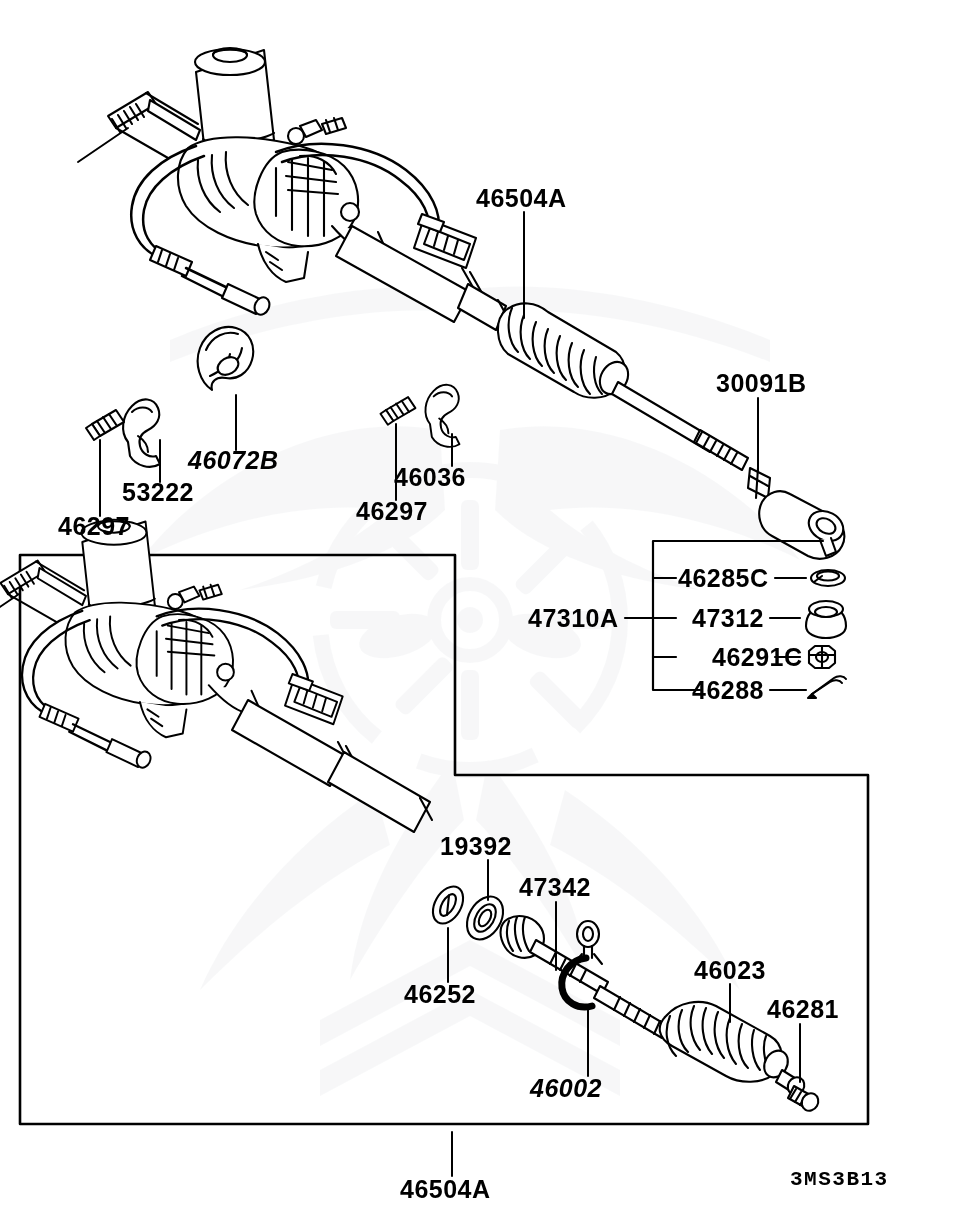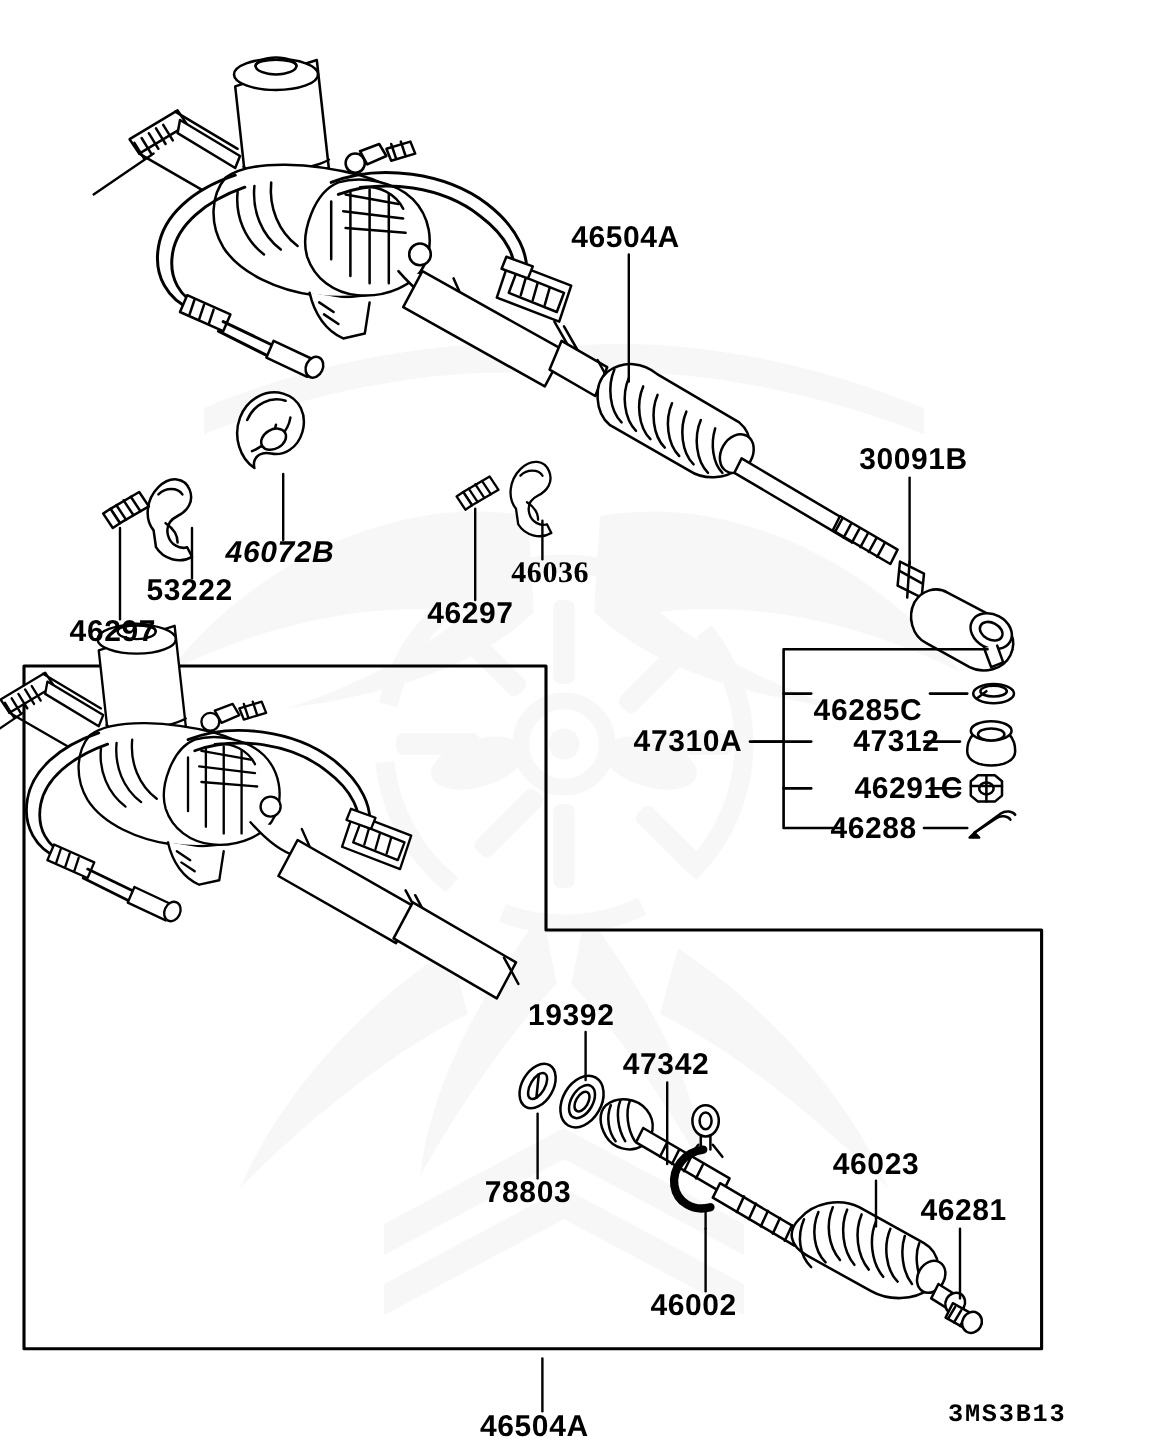--- a/index.html
+++ b/index.html
@@ -363,41 +363,41 @@
   <div class="label" style="left:476px;top:186px;">46504A</div>
 
   <div class="label" style="left:716px;top:371px;">30091B</div>
 
   <div class="label" style="left:188px;top:448px;font-style:italic;">46072B</div>
 
   <div class="label" style="left:122px;top:480px;">53222</div>
 
   <div class="label" style="left:58px;top:514px;">46297</div>
 
-  <div class="label" style="left:426px;top:465px;font-family:Liberation Serif, serif;">46036</div>
+  <div class="label" style="left:394px;top:465px;">46036</div>
 
   <div class="label" style="left:356px;top:499px;">46297</div>
 
   <div class="label" style="left:528px;top:606px;">47310A</div>
 
-  <div class="label" style="left:678px;top:566px;margin-top:14px;">46285C</div>
-
-  <div class="label" style="left:692px;top:606px;margin-left:19px;">47312</div>
+  <div class="label" style="left:678px;top:566px;">46285C</div>
+
+  <div class="label" style="left:692px;top:606px;">47312</div>
 
   <div class="label" style="left:712px;top:645px;">46291C</div>
 
   <div class="label" style="left:692px;top:678px;">46288</div>
 
   <div class="label" style="left:440px;top:834px;">19392</div>
 
   <div class="label" style="left:519px;top:875px;">47342</div>
 
-  <div class="label" style="left:404px;top:982px;">78803</div>
-
-  <div class="label" style="left:542px;top:1076px;">46002</div>
+  <div class="label" style="left:404px;top:982px;">46252</div>
+
+  <div class="label" style="left:530px;top:1076px;font-style:italic;">46002</div>
 
   <div class="label" style="left:694px;top:958px;">46023</div>
 
   <div class="label" style="left:767px;top:997px;text-align:right;">46281</div>
 
   <div class="label" style="left:400px;top:1177px;">46504A</div>
 
   <div class="code" style="left:790px;top:1168px;">3MS3B13</div>
 
 </div>

